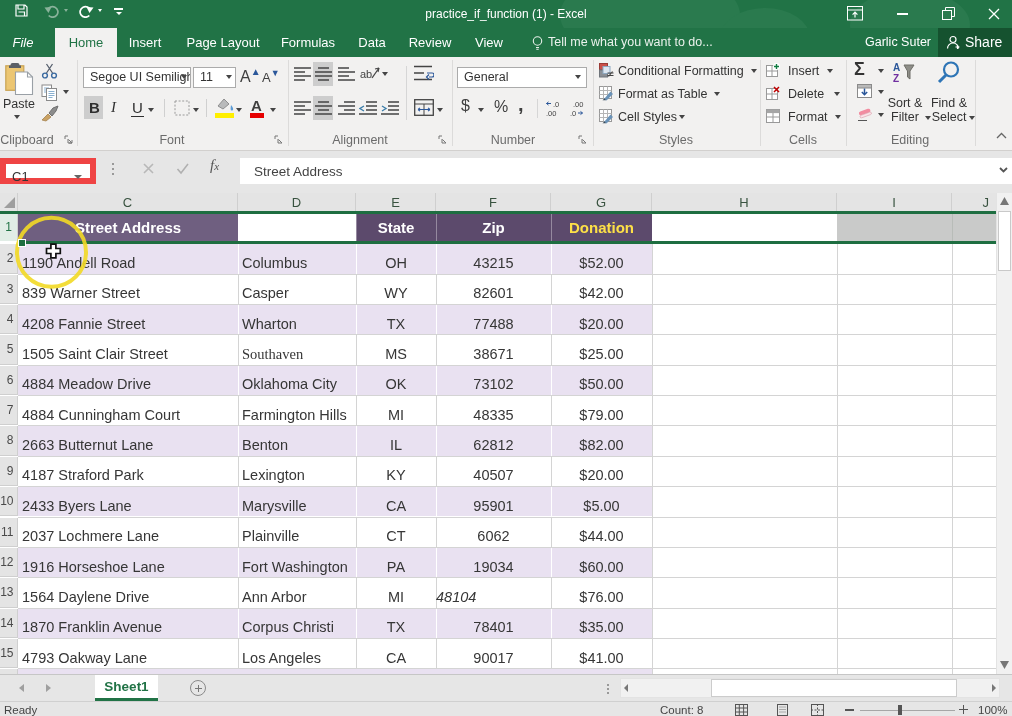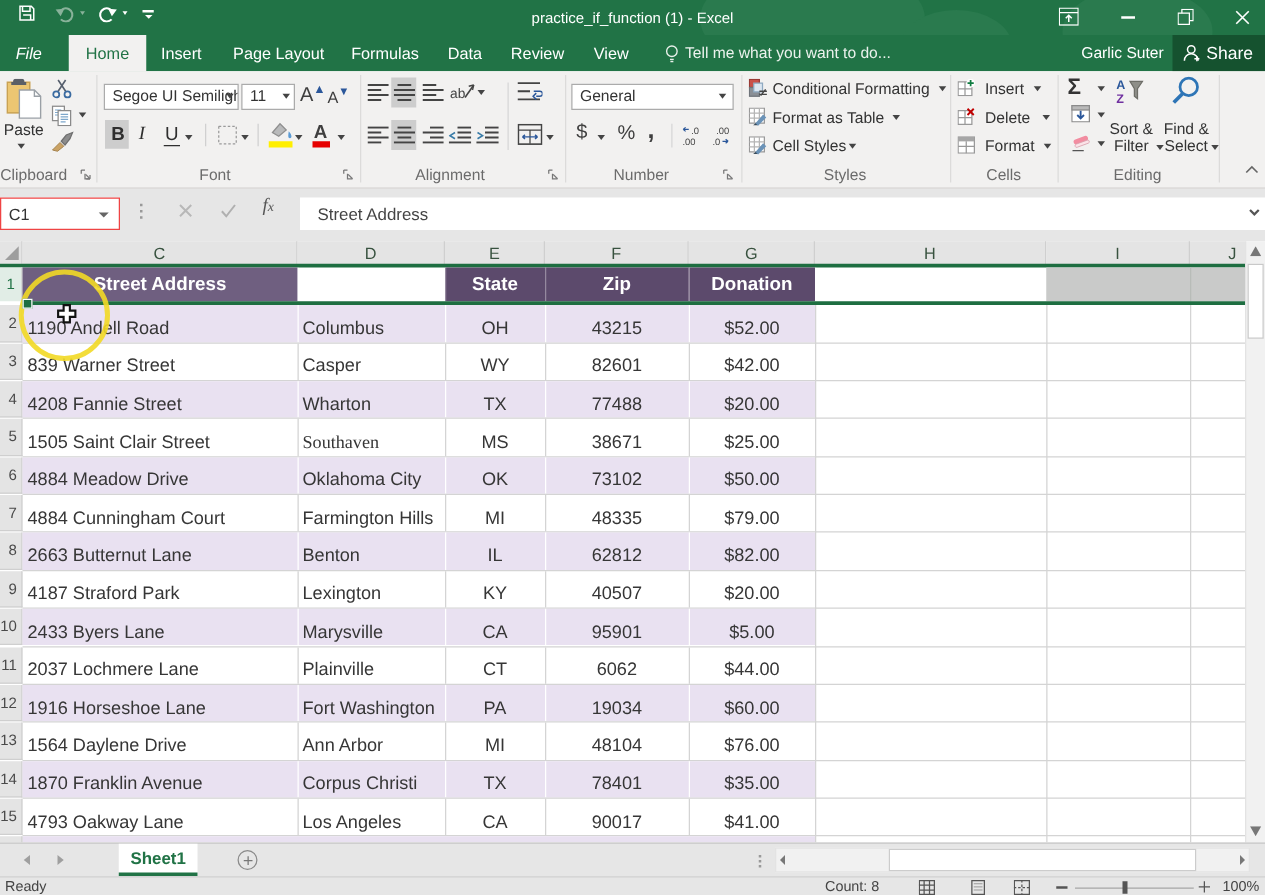--- a/index.html
+++ b/index.html
@@ -25,21 +25,21 @@
   .launcher { position:absolute; top:78px; width:10px; height:10px; }
   .launcher svg { display:block; }
   .icon { position:absolute; }
   .btxt { position:absolute; font-size:12.5px; color:#333; }
   .caret { position:absolute; width:0; height:0; border-left:3.5px solid transparent; border-right:3.5px solid transparent; border-top:4px solid #444; }
   .combo { position:absolute; background:#fff; border:1px solid #ababab; font-size:12.5px; color:#333; white-space:nowrap; overflow:hidden; }
   .pressed { background:#cdcdcd; }
 
   
   #fbar { left:0; top:151px; width:1012px; height:37px; background:#e6e6e6; }
-  #namebox { position:absolute; left:0; top:7px; width:96px; height:25.5px; background:#fff; border:1px solid #ef4444; }
+  #namebox { position:absolute; left:0; top:7px; width:96px; height:25.5px; background:#fff; border:6px solid #ef4444; }
   #finput { position:absolute; left:240px; top:7px; width:772px; height:25.5px; background:#fff; }
 
   
   #grid { left:0; top:188px; width:1012px; height:486px; background:#fff; overflow:hidden; }
   .colhead { position:absolute; top:5px; height:18.5px; background:#e4e4e4; color:#38523f; font-size:13px; text-align:center; line-height:19px; border-right:1px solid #cfcfcf; }
   .rowhead { position:absolute; left:0; width:18px; background:#e4e4e4; color:#4a4a4a; font-size:12px; text-align:right; padding-right:3.5px; border-bottom:1px solid #cfcfcf; border-right:1px solid #cfcfcf; }
   .cell { position:absolute; font-size:14.5px; color:#363636; line-height:normal; white-space:nowrap; }
 
   
   #sheetbar { left:0; top:674px; width:1012px; height:27px; background:#e6e6e6; border-top:1px solid #c6c6c6; }
@@ -392,21 +392,21 @@
 <div class="colhead" style="left:436px;width:115px;">F</div>
 <div class="colhead" style="left:551px;width:101px;">G</div>
 <div class="colhead" style="left:652px;width:185px;">H</div>
 <div class="colhead" style="left:837px;width:115px;">I</div>
 <div class="colhead" style="left:952px;width:44px;border-right:none;text-align:right;padding-right:7px;">J</div>
 <div style="position:absolute;left:0;top:23.0px;width:996px;height:2.5px;background:#1e6e41;"></div>
 <div style="position:absolute;left:0;top:25.5px;width:18px;height:27.9px;background:#e1ede6;border-right:1px solid #cfcfcf;color:#217346;font-size:12px;text-align:center;line-height:27.9px;">1</div>
 <div style="position:absolute;left:18px;top:25.5px;width:220px;height:27.9px;background:#6f5f80;color:#fff;font-weight:bold;font-size:15px;text-align:center;line-height:27.9px;">Street Address</div>
 <div style="position:absolute;left:356px;top:25.5px;width:80px;height:27.9px;background:#5c4a6c;color:#fff;font-weight:bold;font-size:15px;text-align:center;line-height:27.9px;">State</div>
 <div style="position:absolute;left:436px;top:25.5px;width:115px;height:27.9px;background:#5c4a6c;color:#fff;font-weight:bold;font-size:15px;text-align:center;line-height:27.9px;">Zip</div>
-<div style="position:absolute;left:551px;top:25.5px;width:101px;height:27.9px;background:#5c4a6c;color:#ffffff;font-weight:bold;font-size:15px;text-align:center;line-height:27.9px;">Donation</div>
+<div style="position:absolute;left:551px;top:25.5px;width:101px;height:27.9px;background:#5c4a6c;color:#fde047;font-weight:bold;font-size:15px;text-align:center;line-height:27.9px;">Donation</div>
 <div style="position:absolute;left:238px;top:25.5px;width:1px;height:27.9px;background:rgba(255,255,255,0.35);"></div>
 <div style="position:absolute;left:356px;top:25.5px;width:1px;height:27.9px;background:rgba(255,255,255,0.35);"></div>
 <div style="position:absolute;left:436px;top:25.5px;width:1px;height:27.9px;background:rgba(255,255,255,0.35);"></div>
 <div style="position:absolute;left:551px;top:25.5px;width:1px;height:27.9px;background:rgba(255,255,255,0.35);"></div>
 <div style="position:absolute;left:652px;top:25.5px;width:1px;height:27.9px;background:rgba(255,255,255,0.35);"></div>
 <div style="position:absolute;left:837px;top:25.5px;width:159px;height:27.9px;background:#c9cac9;"></div>
 <div style="position:absolute;left:952px;top:25.5px;width:1px;height:27.9px;background:#b8bcb8;"></div>
 <div style="position:absolute;left:18px;top:53.4px;width:978px;height:2.9px;background:#1e6e41;"></div>
 <div style="position:absolute;left:17.5px;top:51.4px;width:8px;height:8px;background:#1e6e41;border:1.2px solid #fff;z-index:5;"></div>
 <div class="rowhead" style="top:56.3px;height:29.4px;line-height:29.4px;">2</div>
@@ -538,21 +538,21 @@
 <div class="cell" style="left:551px;top:369.5px;width:101px;height:18px;line-height:18px;text-align:center;">$60.00</div>
 <div class="rowhead" style="top:390.2px;height:29.4px;line-height:29.4px;">13</div>
 <div style="position:absolute;left:238px;top:390.2px;width:1px;height:29.4px;background:#d4d4d4;"></div>
 <div style="position:absolute;left:356px;top:390.2px;width:1px;height:29.4px;background:#d4d4d4;"></div>
 <div style="position:absolute;left:436px;top:390.2px;width:1px;height:29.4px;background:#d4d4d4;"></div>
 <div style="position:absolute;left:551px;top:390.2px;width:1px;height:29.4px;background:#d4d4d4;"></div>
 <div style="position:absolute;left:18px;top:419.5px;width:978px;height:1px;background:#d4d4d4;"></div>
 <div class="cell" style="left:22px;top:399.8px;height:18px;line-height:18px;">1564 Daylene Drive</div>
 <div class="cell" style="left:242px;top:399.8px;height:18px;line-height:18px;">Ann Arbor</div>
 <div class="cell" style="left:356px;top:399.8px;width:80px;height:18px;line-height:18px;text-align:center;">MI</div>
-<div class="cell" style="left:436px;top:399.8px;width:115px;height:18px;line-height:18px;text-align:center;">48104</div>
+<div class="cell" style="left:436px;top:399.8px;width:115px;height:18px;line-height:18px;text-align:left;font-style:italic;">48104</div>
 <div class="cell" style="left:551px;top:399.8px;width:101px;height:18px;line-height:18px;text-align:center;">$76.00</div>
 <div class="rowhead" style="top:420.5px;height:29.4px;line-height:29.4px;">14</div>
 <div style="position:absolute;left:18px;top:420.5px;width:634px;height:29.4px;background:#e9e1f1;"></div>
 <div style="position:absolute;left:238px;top:420.5px;width:1px;height:29.4px;background:#fff;"></div>
 <div style="position:absolute;left:356px;top:420.5px;width:1px;height:29.4px;background:#fff;"></div>
 <div style="position:absolute;left:436px;top:420.5px;width:1px;height:29.4px;background:#fff;"></div>
 <div style="position:absolute;left:551px;top:420.5px;width:1px;height:29.4px;background:#fff;"></div>
 <div style="position:absolute;left:18px;top:449.9px;width:978px;height:1px;background:#d4d4d4;"></div>
 <div class="cell" style="left:22px;top:430.2px;height:18px;line-height:18px;">1870 Franklin Avenue</div>
 <div class="cell" style="left:242px;top:430.2px;height:18px;line-height:18px;">Corpus Christi</div>

